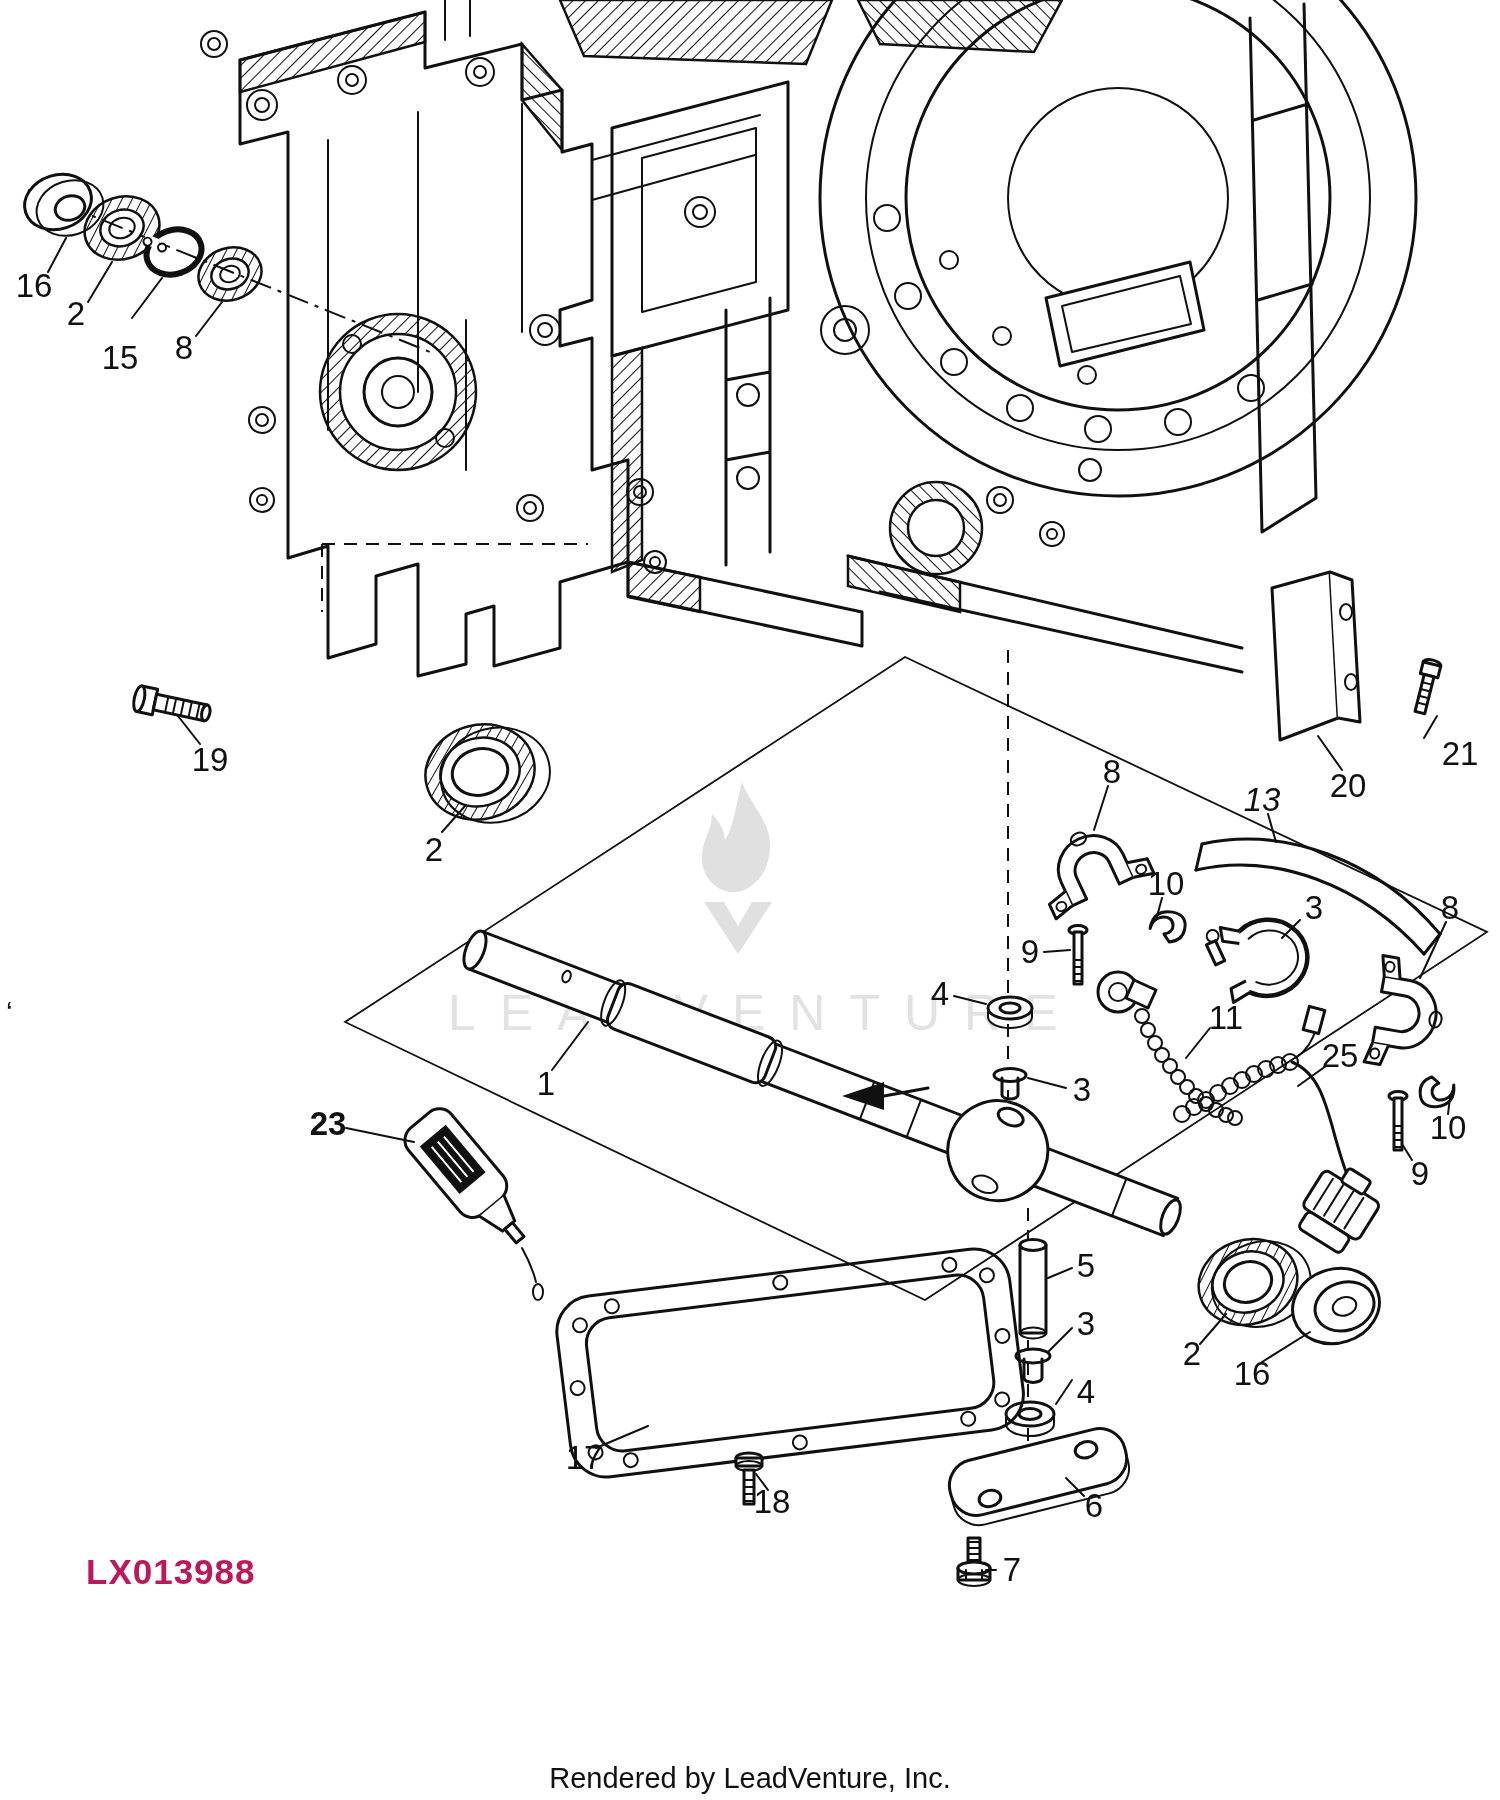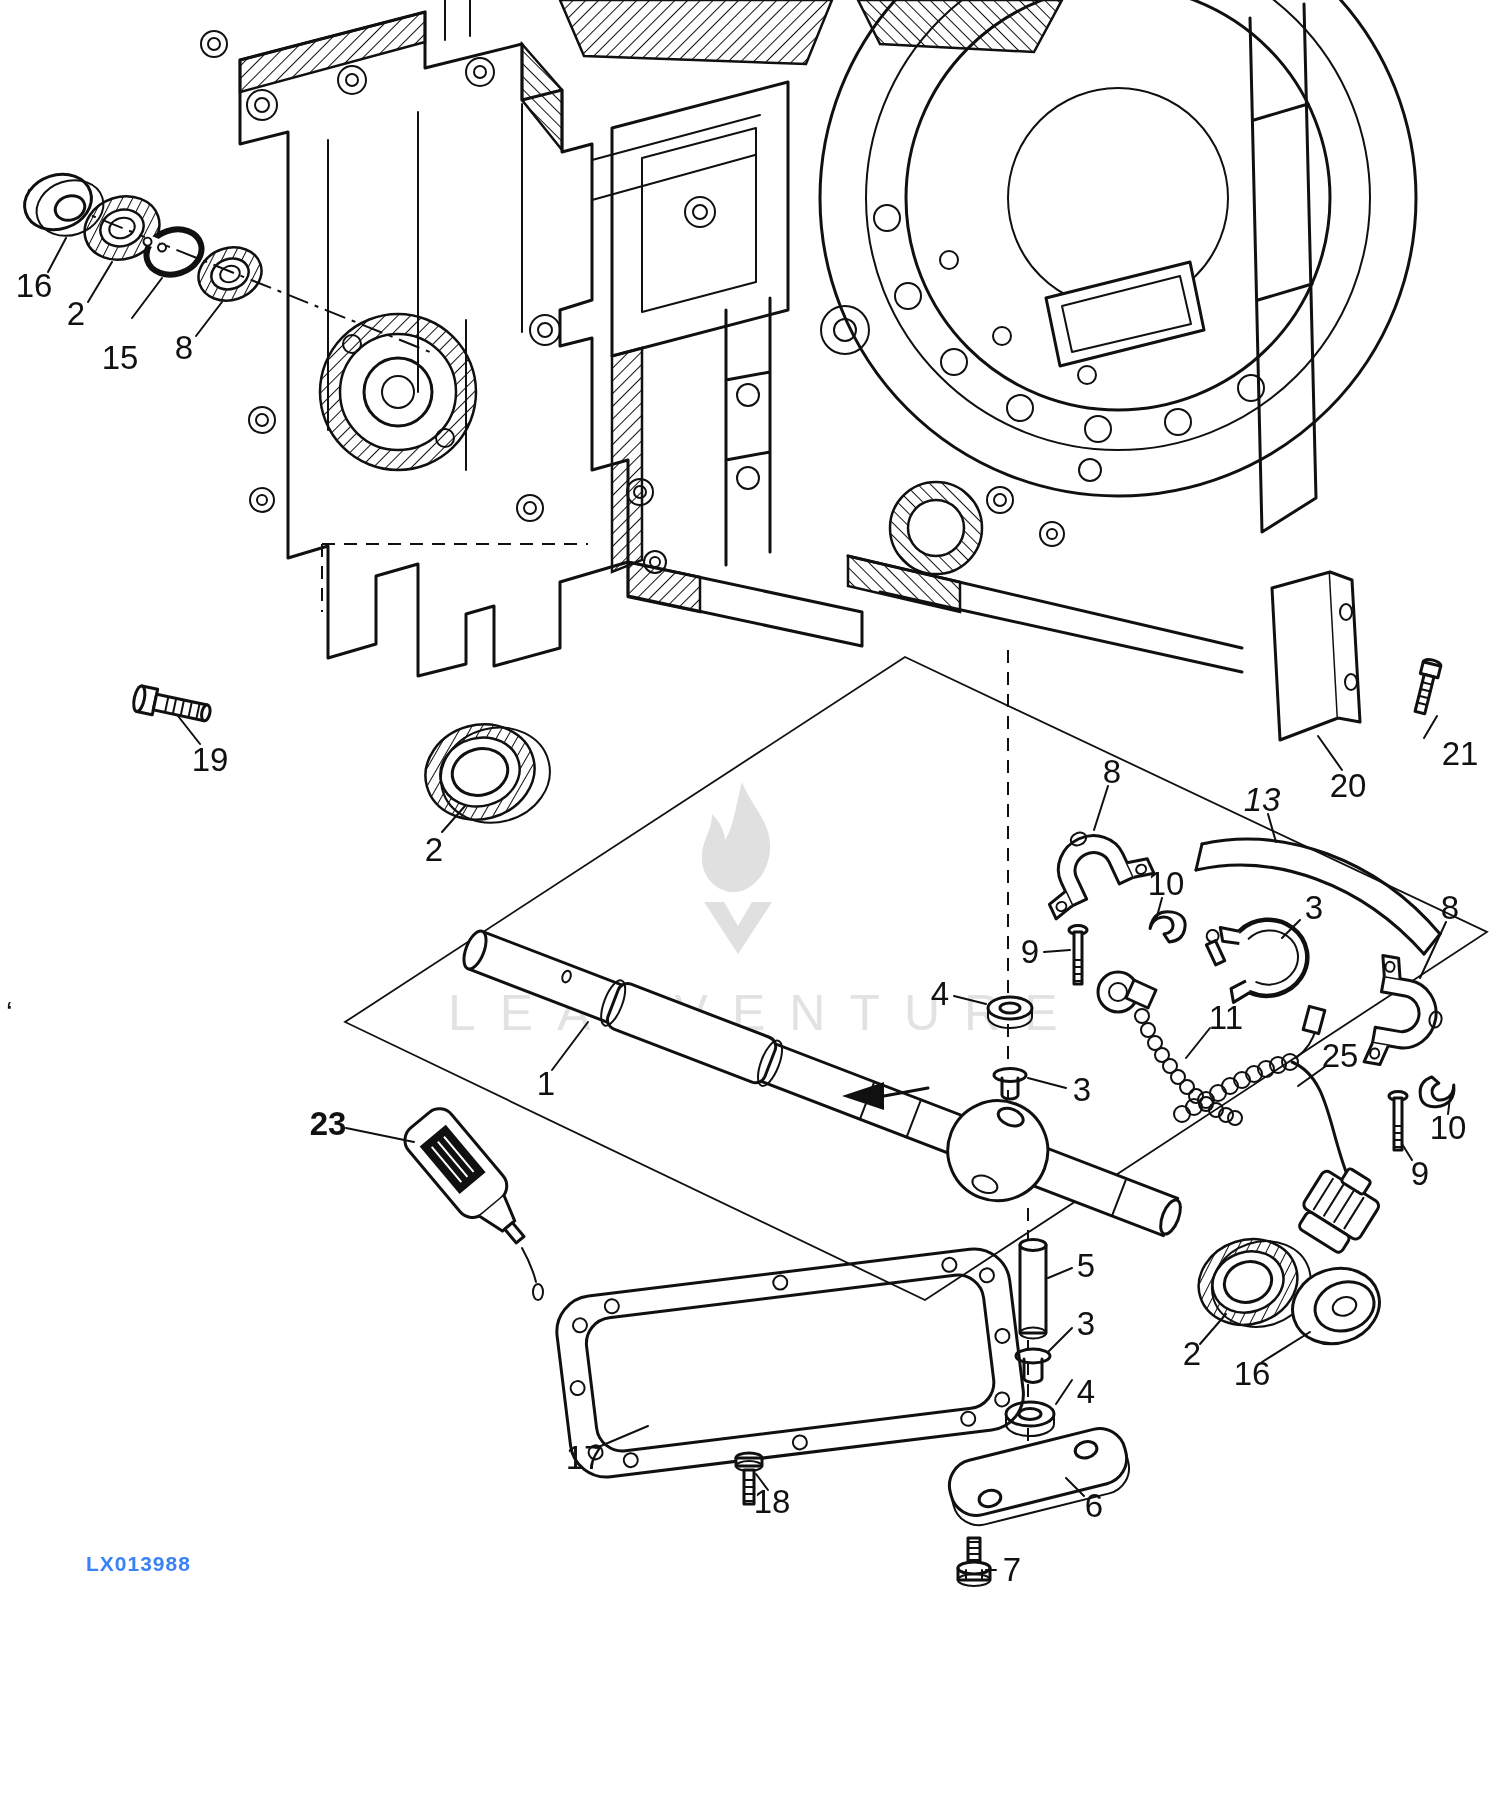--- a/index.html
+++ b/index.html
@@ -1,22 +1,22 @@
 <!DOCTYPE html>
 <html style="--ink: #101010; --wm: #c6c6c6;"><head>
 <meta charset="utf-8">
 <style>
   html,body{margin:0;padding:0;background:#ffffff;}
   .stage{position:relative;width:1500px;height:1800px;background:#fff;overflow:hidden;
          font-family:"Liberation Sans",sans-serif;}
   .stage svg{position:absolute;left:0;top:0;}
   .callout{position:absolute;transform:translate(-50%,-50%);font-size:33px;color:#111;
            font-family:"Liberation Sans",sans-serif;white-space:nowrap;}
-  .code{position:absolute;left:86px;top:1552px;font-size:21px;font-weight:bold;
-        letter-spacing:1px;color:#3b82f6;}
+  .code{position:absolute;left:86px;top:1552px;font-size:35px;font-weight:bold;
+        letter-spacing:1px;color:#be185d;}
   .footer{position:absolute;left:0;top:1762px;width:100%;text-align:center;
           font-size:29px;color:#111;}
   .stray{position:absolute;left:6px;top:995px;font-size:30px;color:#111;}
   
   .ln{fill:none;stroke:var(--ink,#101010);stroke-width:3;stroke-linecap:round;stroke-linejoin:round}
   .ln2{fill:none;stroke:var(--ink,#101010);stroke-width:2;stroke-linecap:round;stroke-linejoin:round}
   .ln4{fill:none;stroke:var(--ink,#101010);stroke-width:4.5;stroke-linecap:round;stroke-linejoin:round}
   .thin{fill:none;stroke:var(--ink,#101010);stroke-width:1.8}
   .fw{fill:#fff;stroke:var(--ink,#101010);stroke-width:3;stroke-linejoin:round}
   .fk{fill:var(--ink,#101010);stroke:none}
@@ -412,14 +412,15 @@
       <div class="callout" style="left: 1192px; top: 1354px;">2</div>
       <div class="callout" style="left: 1252px; top: 1374px;">16</div>
       <div class="callout" style="left: 1086px; top: 1392px;">4</div>
       <div class="callout" style="left: 584px; top: 1458px;">17</div>
       <div class="callout" style="left: 772px; top: 1502px;">18</div>
       <div class="callout" style="left: 1094px; top: 1506px;">6</div>
       <div class="callout" style="left: 1012px; top: 1570px;">7</div>
     </div>
 <div class="code">LX013988</div>
 <div class="stray">‘</div>
+<div class="footer">Rendered by LeadVenture, Inc.</div>
 
 </div>
 
 </body></html>

